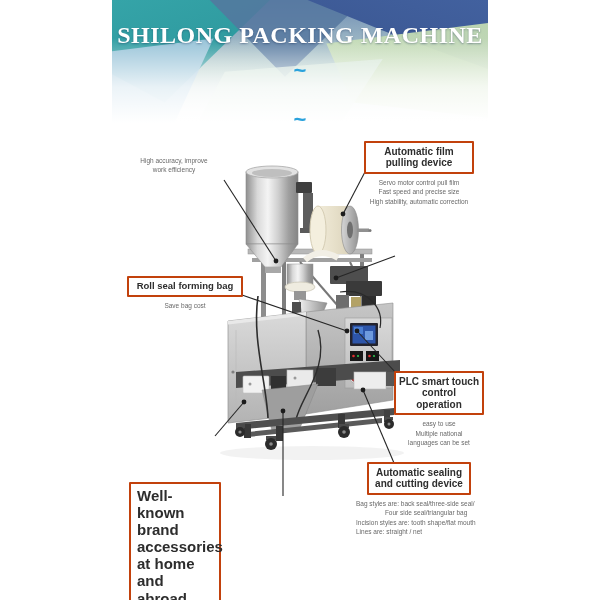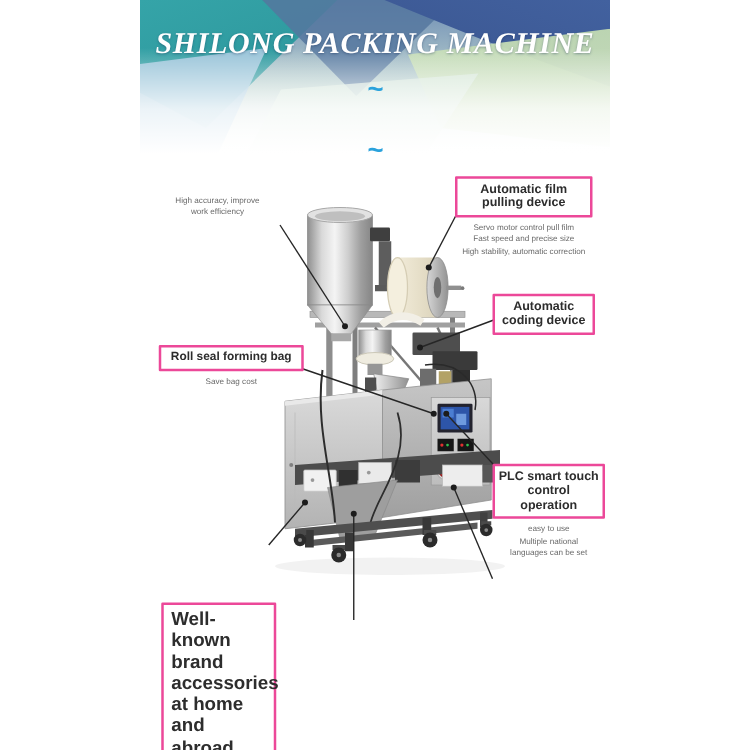--- a/index.html
+++ b/index.html
@@ -1,20 +1,20 @@
 <!DOCTYPE html>
 <html><head>
 <meta charset="utf-8">
 <style>
   html,body{margin:0;padding:0;background:#fff;}
   .stage{position:relative;width:600px;height:600px;background:#fff;overflow:hidden;
          font-family:"Liberation Sans",sans-serif;}
   
   .banner{position:absolute;left:112px;top:0;width:376px;height:128px;overflow:hidden;
-          background:linear-gradient(180deg,#6d8cb4 0%,#bcd3cf 55%,#ffffff 100%);font-style:italic;}
+          background:linear-gradient(180deg,#6d8cb4 0%,#bcd3cf 55%,#ffffff 100%);}
   .banner .shape{position:absolute;inset:0;}
   .s1{background:linear-gradient(160deg,#35a4a8,#22868e);clip-path:polygon(0 0,42% 0,14% 80%,0 58%);}
   .s2{background:linear-gradient(200deg,#42619f,#31497f);clip-path:polygon(52% 0,100% 0,100% 54%,73% 25%);}
   .s3{background:#55779f;opacity:.85;clip-path:polygon(26% 0,67% 0,46% 60%);}
   .s4{background:#a3c8de;opacity:.9;clip-path:polygon(0 40%,27% 30%,16% 100%,0 100%);}
   .s5{background:linear-gradient(180deg,#bdd8ae,#d6e6c8);opacity:.95;clip-path:polygon(57% 34%,100% 18%,100% 92%,64% 80%);}
   .s6{background:#d8e9dd;opacity:.8;clip-path:polygon(30% 56%,72% 46%,60% 100%,22% 100%);}
   .fade{background:linear-gradient(180deg,rgba(255,255,255,0) 30%,rgba(255,255,255,.78) 68%,#fff 96%);}
   .brand-title{position:absolute;left:0;top:22px;width:100%;text-align:center;
     font-family:"Liberation Serif",serif;font-weight:bold;font-size:24px;color:#fff;
@@ -22,21 +22,21 @@
   .advantage{position:absolute;left:0;top:77px;width:100%;text-align:center;
     font-weight:bold;font-size:28px;color:#1797d6;letter-spacing:.5px;}
   .tilde{position:absolute;left:0;width:100%;text-align:center;font-weight:bold;
     font-size:22px;color:#2aa2dc;line-height:10px;}
   .tilde-top{top:66px;}
   .tilde-bottom{top:115px;}
   
   .machine-svg{position:absolute;left:0;top:0;width:600px;height:600px;}
   
   .co{position:absolute;}
-  .co-box{background:#fff;border:2px solid #ec4899;border-radius:1px;color:#2d2d2d;
+  .co-box{background:#fff;border:2px solid #c2410c;border-radius:1px;color:#2d2d2d;
     font-weight:bold;font-size:10px;line-height:1.14;white-space:pre-line;
     padding:3px 2px;text-align:center;}
   .co-box.al{text-align:left;padding-left:6px;}
   .co-sub{margin-top:4px;font-size:6.5px;color:#696969;line-height:1.45;
     white-space:pre-line;text-align:center;}
   .co-sub.al{text-align:left;}
   .co-sub.pre{white-space:pre;}
   #co-turntable{left:119px;top:152px;width:110px;}
   #co-film{left:364px;top:141px;width:110px;}
   #co-film .co-sub{margin-left:-6px;width:122px;}
@@ -257,24 +257,20 @@
   </div>
 
   <div class="co" id="co-film">
     <div class="co-box">Automatic film
 pulling device</div>
     <div class="co-sub">Servo motor control pull film
 Fast speed and precise size
 High stability, automatic correction</div>
   </div>
 
-  <div class="co" id="co-coding">
-    <div class="co-box">Automatic
-coding device</div>
-  </div>
 
   <div class="co" id="co-rollfilm">
     <div class="co-box">Roll seal forming bag</div>
     <div class="co-sub">Save bag cost</div>
   </div>
 
   <div class="co" id="co-plc">
     <div class="co-box">PLC smart touch
 control operation</div>
     <div class="co-sub">easy to use
@@ -285,14 +281,22 @@
   <div class="co" id="co-brand">
     <div class="co-box al">Well-known brand
 accessories at home
 and abroad</div>
     <div class="co-sub">Mitsubishi Electric
 French Schneider Relay
 Airtac cylinder, etc. from Taiwan</div>
   </div>
 
 
+  <div class="co" id="co-sealing">
+    <div class="co-box">Automatic sealing
+and cutting device</div>
+    <div class="co-sub al pre">Bag styles are: back seal/three-side seal/
+                Four side seal/triangular bag
+Incision styles are: tooth shape/flat mouth
+Lines are: straight / net</div>
+  </div>
 
 </div>
 
 </body></html>

